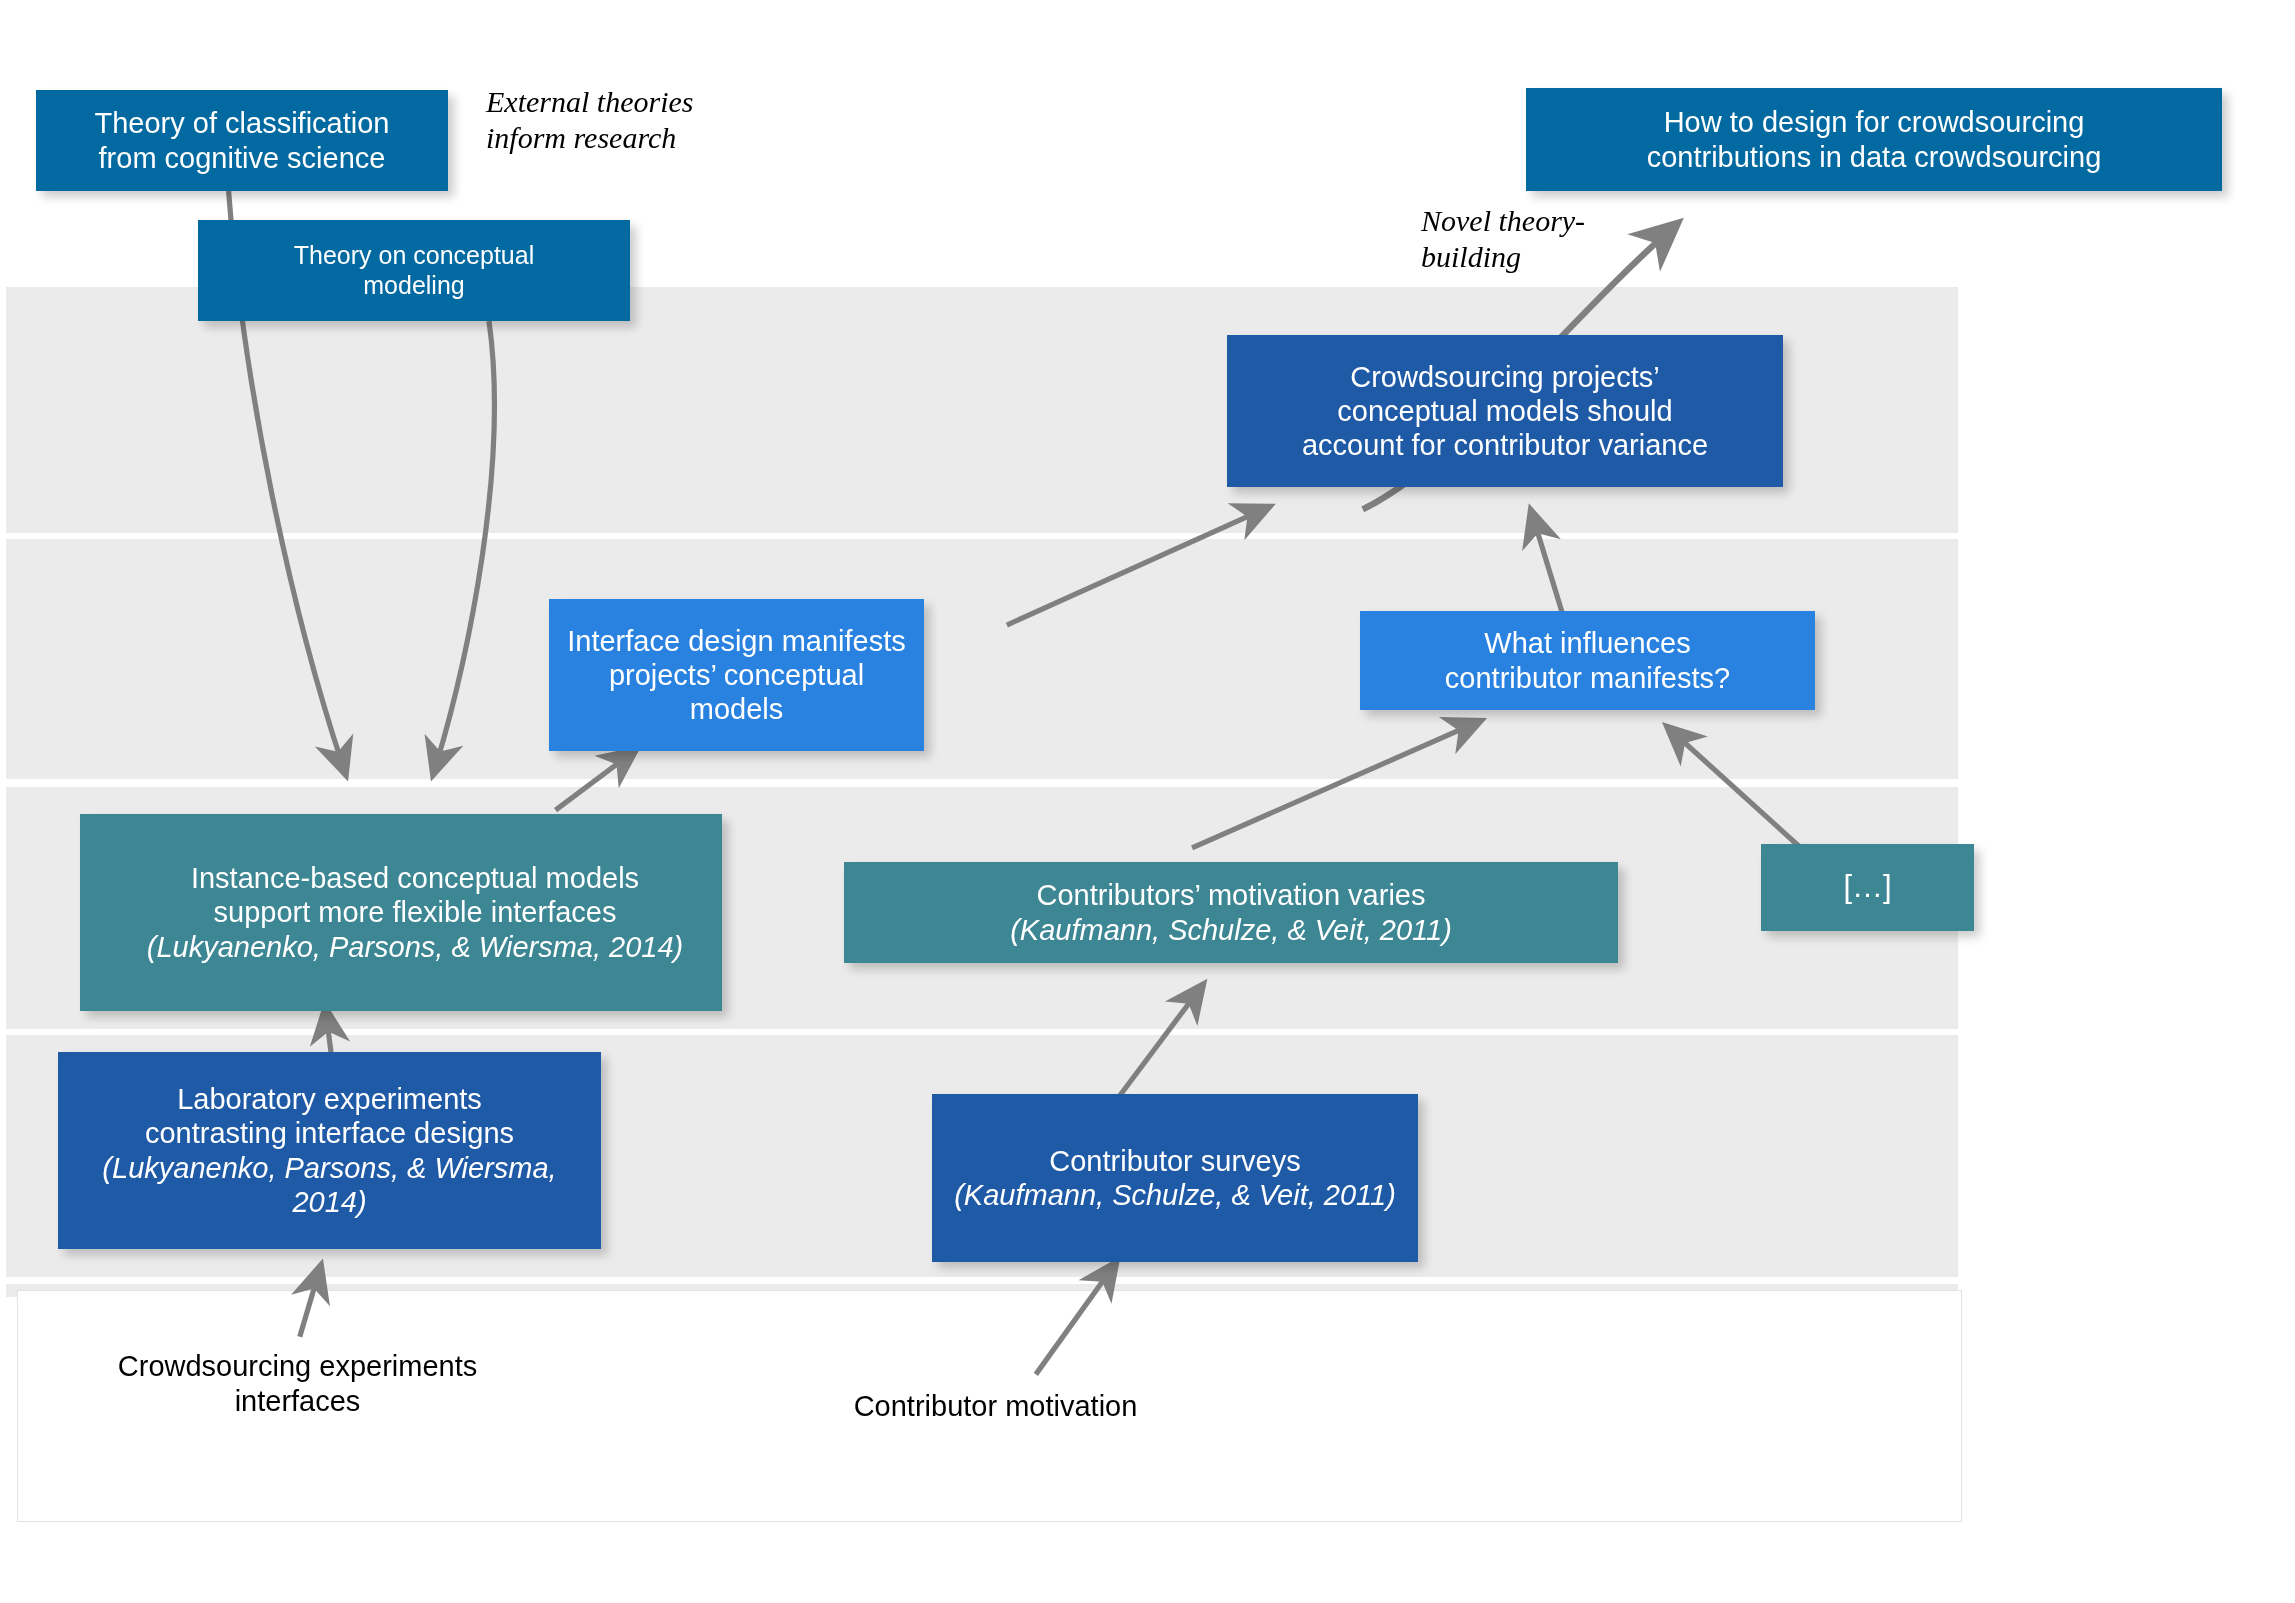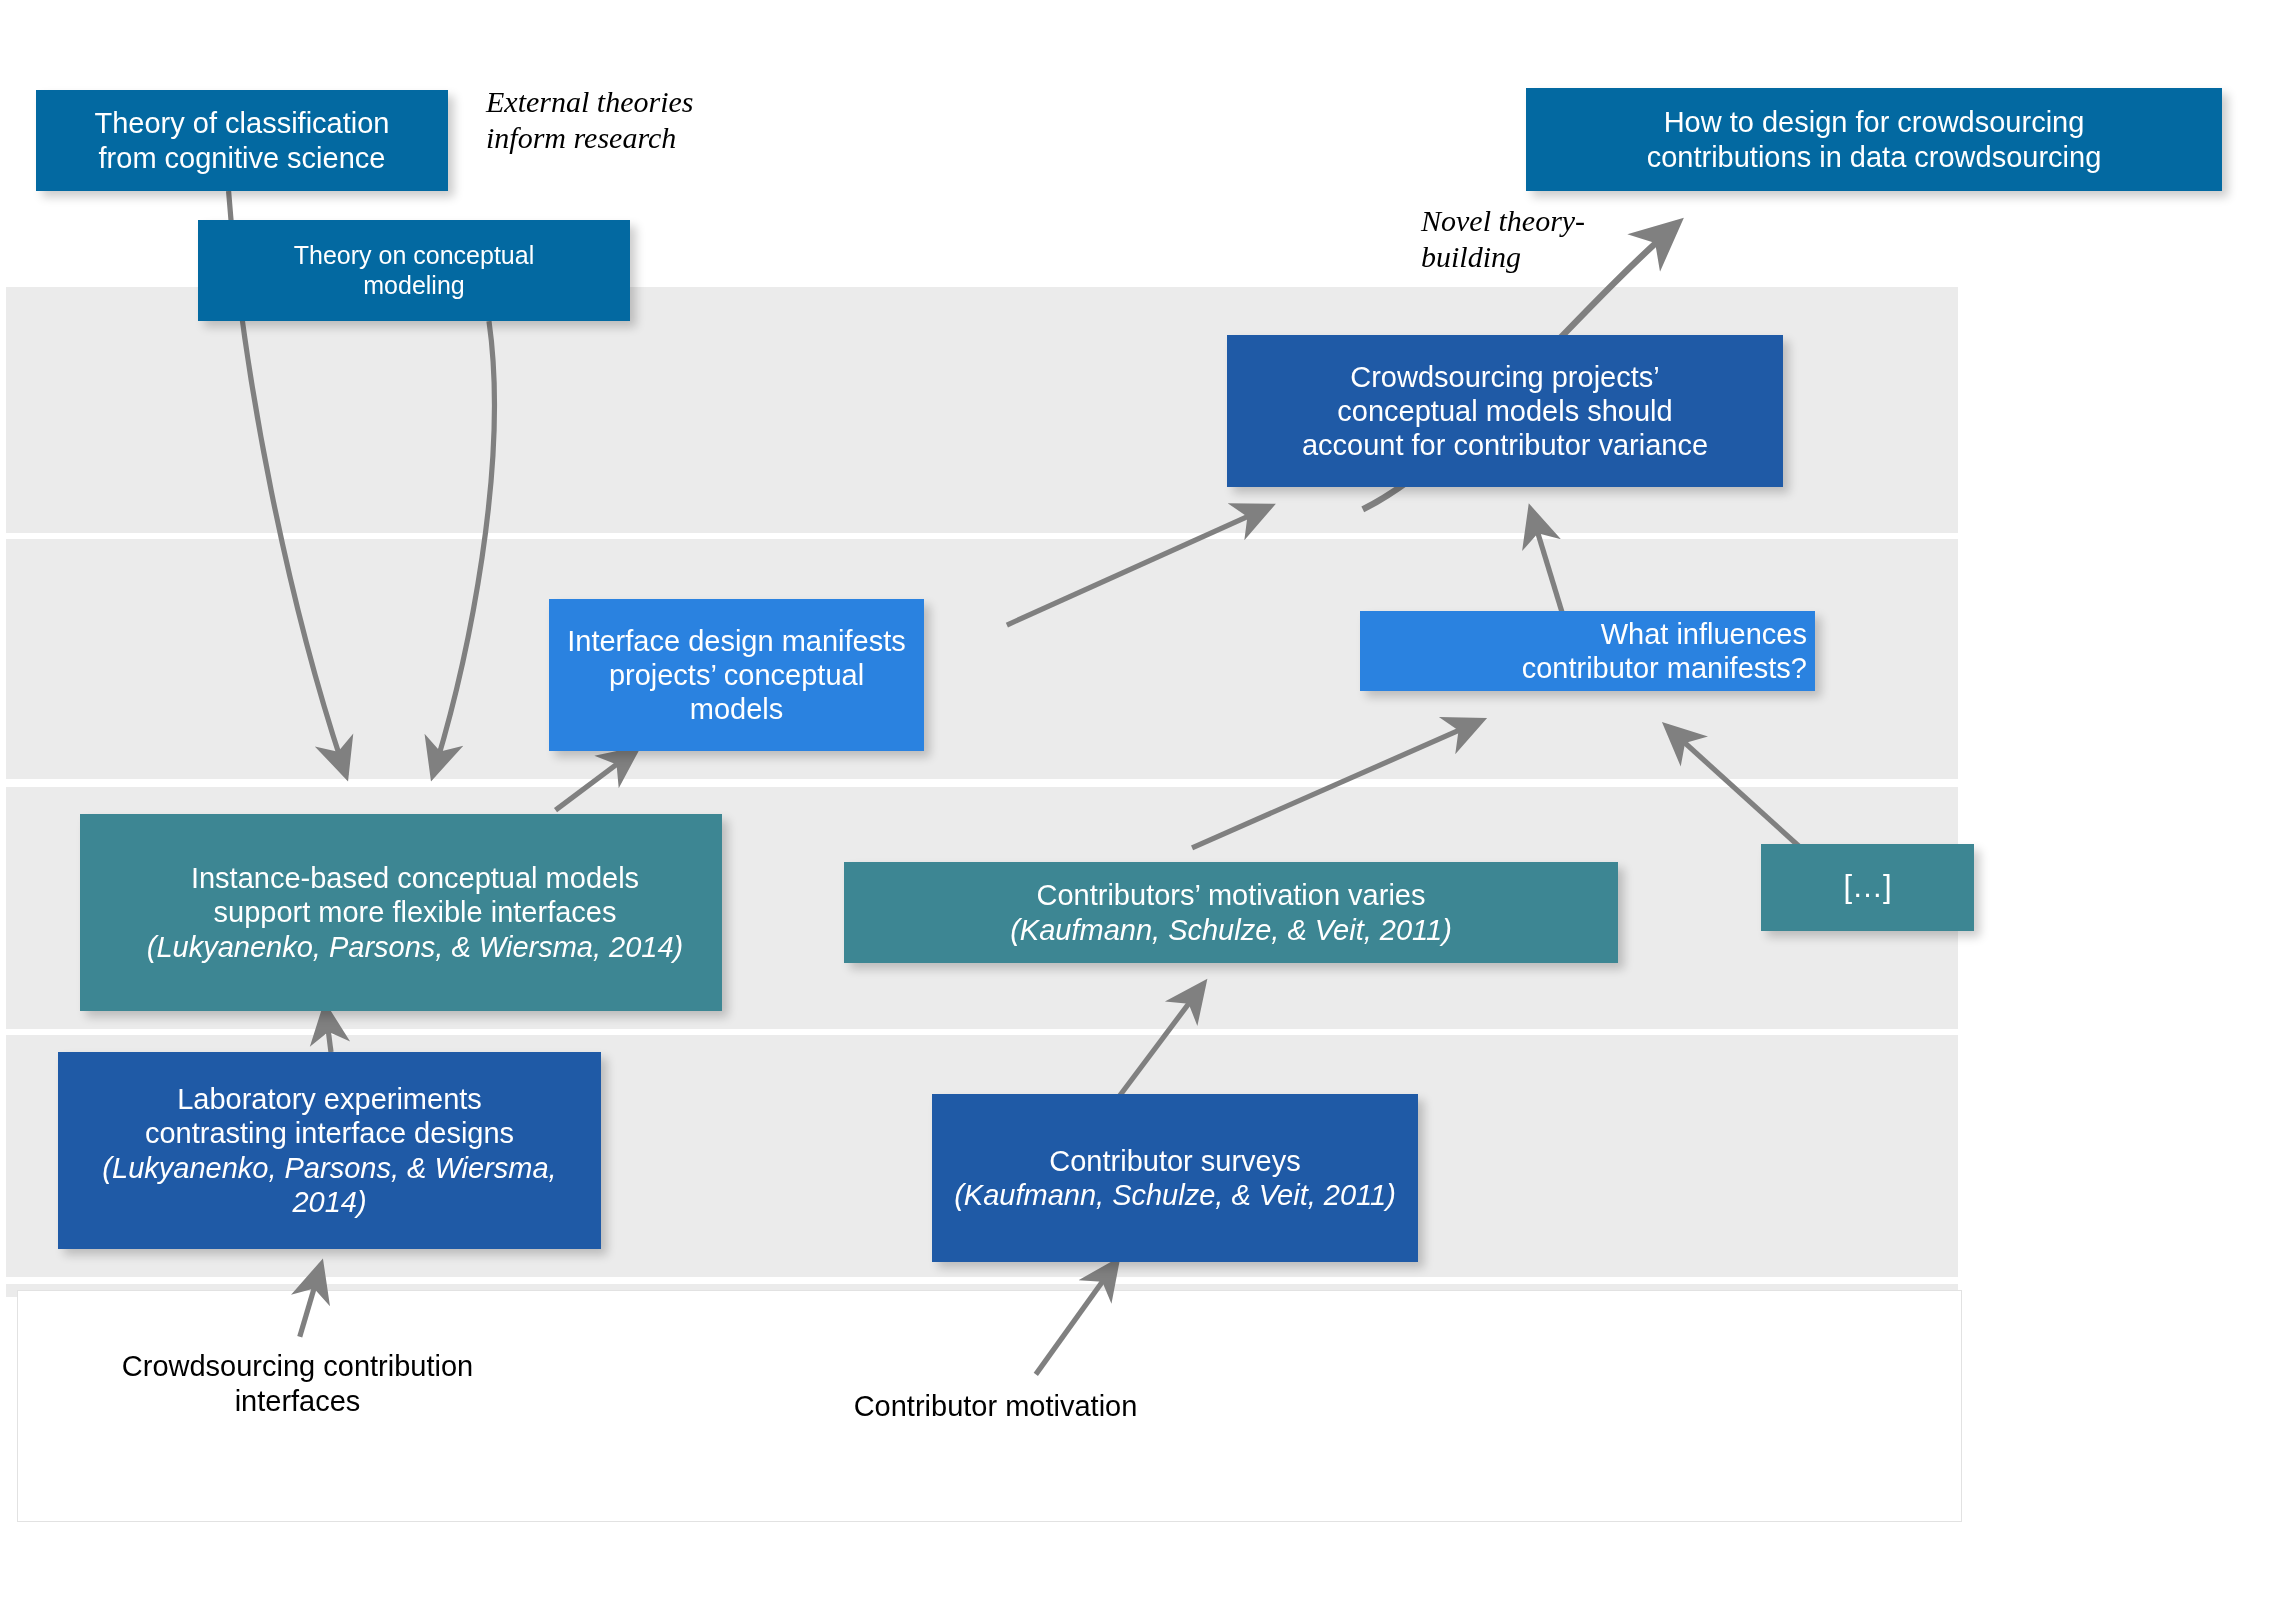--- a/index.html
+++ b/index.html
@@ -153,21 +153,21 @@
   </div>
 
   <div class="node lblue" style="left:549px; top:599px; width:375px; height:152px; font-size:29px;">
     <span class="txt">
       <span>Interface design manifests</span><br>
       <span>projects’ conceptual</span><br>
       <span>models</span>
     </span>
   </div>
 
-  <div class="node lblue" style="left:1360px; top:611px; width:455px; height:80px; font-size:29px;text-align:right;">
+  <div class="node lblue" style="left:1360px; top:611px; width:455px; height:99px; font-size:29px;">
     <span class="txt">
       <span>What influences</span><br>
       <span>contributor manifests?</span>
     </span>
   </div>
 
   <div class="node teal" style="left:80px; top:814px; width:642px; height:197px; font-size:29px;padding-left:36px;">
     <span class="txt">
       <span>Instance-based conceptual models</span><br>
       <span>support more flexible interfaces</span><br>
@@ -205,21 +205,21 @@
     <span>External theories</span><br>
     <span>inform research</span>
   </div>
 
   <div class="annot" style="left:1421px; top:203px; font-size:30px;">
     <span>Novel theory-</span><br>
     <span>building</span>
   </div>
 
   <div class="plainlabel" style="left:69px; top:1349px; width:457px; font-size:29px;">
-    <span>Crowdsourcing contribution</span><br>
+    <span>Crowdsourcing experiments</span><br>
     <span>interfaces</span>
   </div>
 
   <div class="plainlabel" style="left:793px; top:1389px; width:405px; font-size:29px;">
     <span>Contributor motivation</span>
   </div>
 
 </div>
 
 

